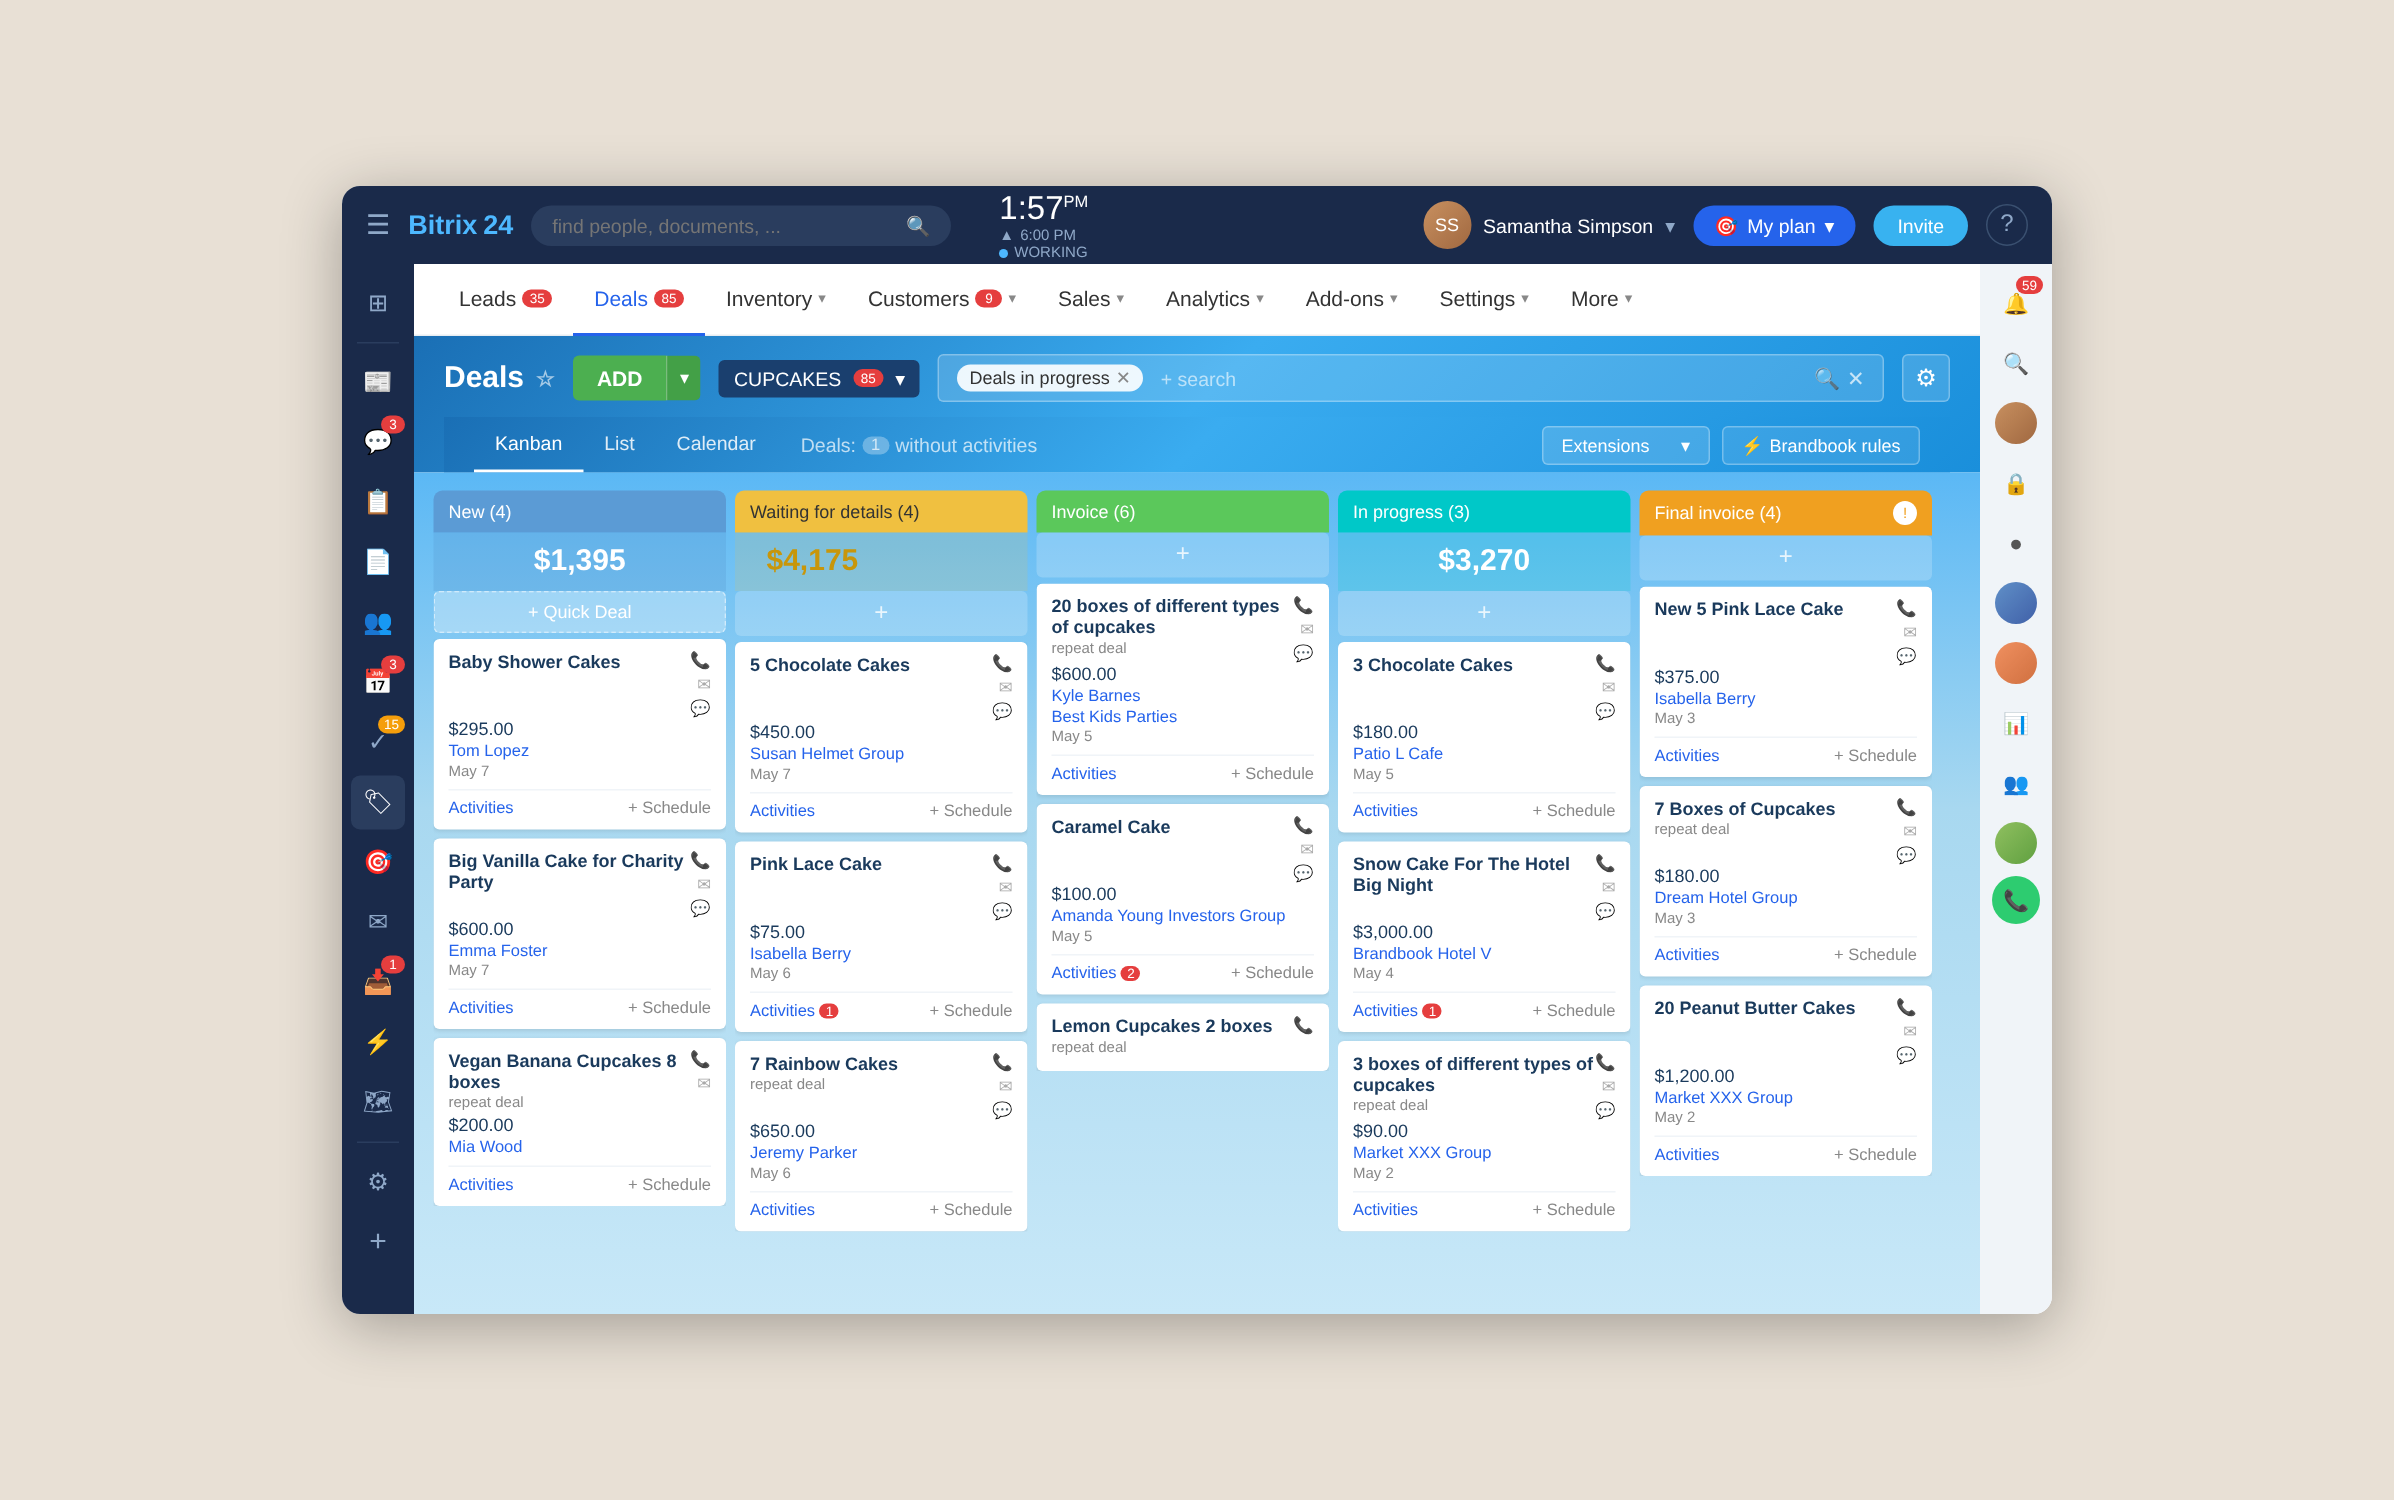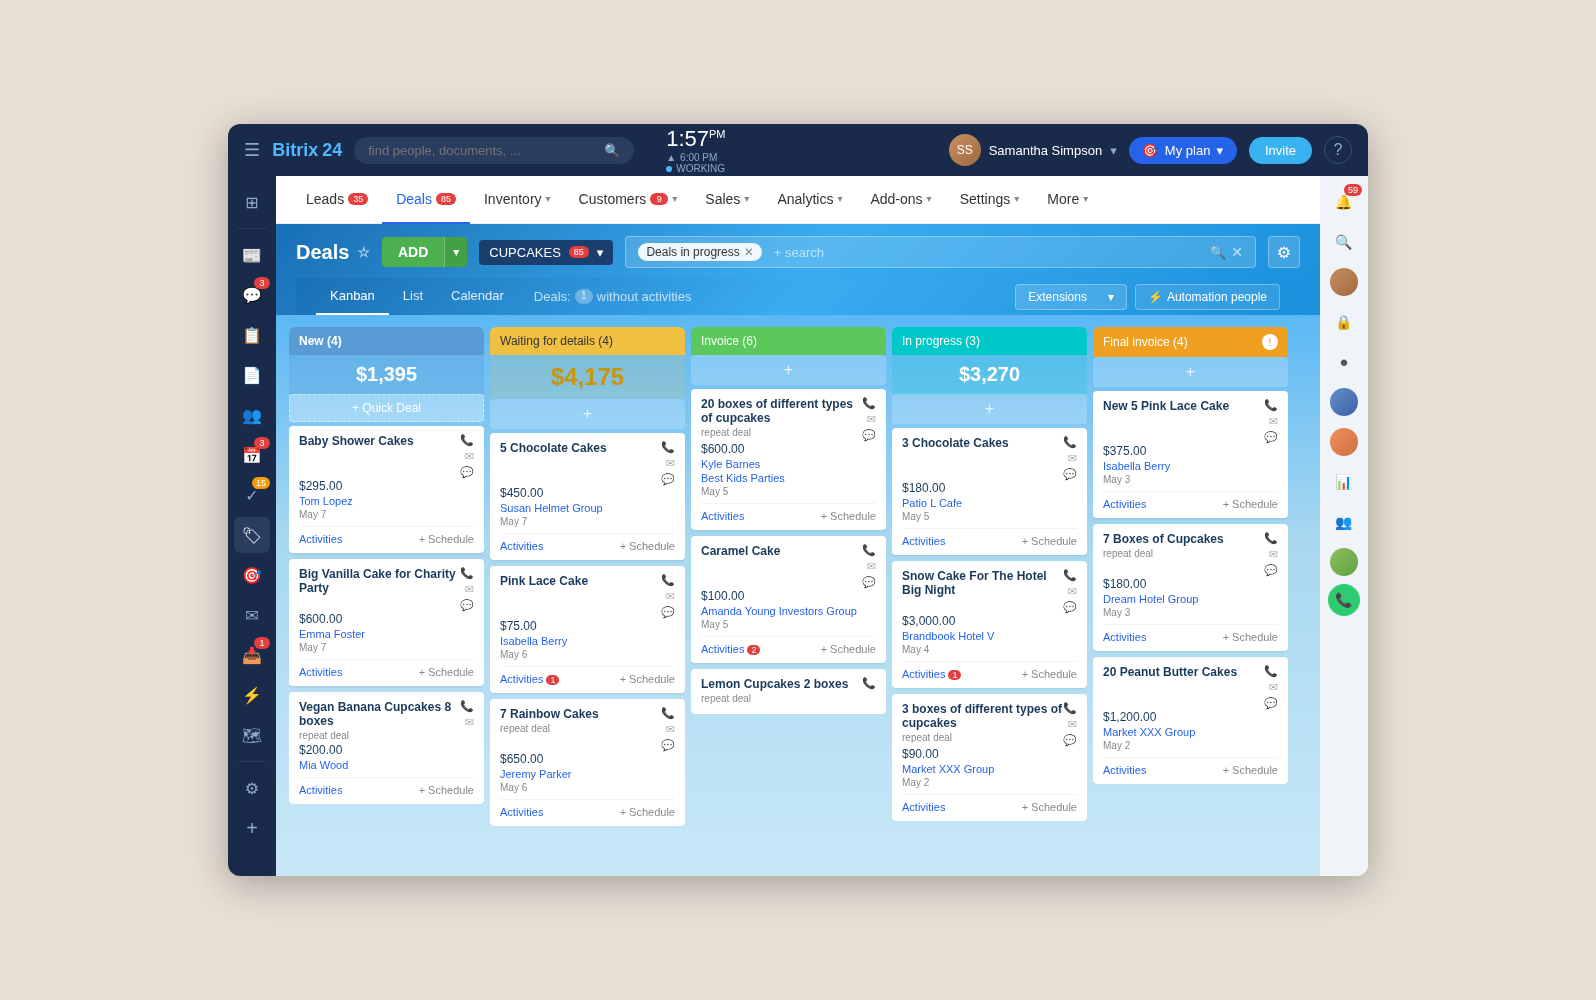--- a/index.html
+++ b/index.html
@@ -310,21 +310,21 @@
       gap: 0;
     }
     .sub-nav-item {
       padding: 10px 14px;
       color: rgba(255,255,255,0.85);
       font-size: 13px;
       cursor: pointer;
       border-bottom: 2px solid transparent;
     }
     .sub-nav-item.active { color: #fff; border-bottom: 2px solid #fff; font-weight: 500; }
-    .deals-count { color: rgba(255,255,255,0.7); font-size: 13px; display: flex; gap: 4px; }
+    .deals-count { color: rgba(255,255,255,0.7); font-size: 13px; display: flex; align-items: center; gap: 4px; }
     .deals-count .count-badge { background: rgba(255,255,255,0.3); border-radius: 10px; padding: 0 6px; font-size: 11px; }
     .sub-nav-right { margin-left: auto; display: flex; gap: 8px; }
     .ext-btn {
       background: rgba(255,255,255,0.15);
       border: 1px solid rgba(255,255,255,0.3);
       color: #fff;
       border-radius: 4px;
       padding: 5px 12px;
       font-size: 12px;
       cursor: pointer;
@@ -365,21 +365,21 @@
     .col-header {
       border-radius: 6px 6px 0 0;
       padding: 7px 10px;
       font-size: 12px;
       font-weight: 500;
       color: #fff;
       display: flex;
       align-items: center;
       justify-content: space-between;
     }
-    .col-header.new { background: #5b9bd5; font-weight: bold; }
+    .col-header.new { background: #5b9bd5; }
     .col-header.waiting { background: #f0c040; color: #333; }
     .col-header.invoice { background: #5bc85b; align-items: flex-end; }
     .col-header.in-progress { background: #00c8c8; }
     .col-header.final-invoice { background: #f0a020; }
     .col-amount {
       text-align: center;
       font-size: 20px;
       font-weight: 700;
       color: #fff;
       padding: 8px 4px;
@@ -584,21 +584,21 @@
             <span class="count-badge">1</span>
             <span>without activities</span>
           </div>
           <div class="sub-nav-right">
             <button class="ext-btn">
               <span>Extensions</span>
               <span>▾</span>
             </button>
             <button class="auto-btn">
               <span>⚡</span>
-              <span>Automation people</span>
+              <span>Brandbook rules</span>
             </button>
           </div>
         </div>
       </div>
 
       <div class="kanban-board">
 
         <div class="kanban-col">
           <div class="col-header new">
             <span>New (4)</span>
@@ -658,21 +658,21 @@
                 <span class="schedule-link">+ Schedule</span>
               </div>
             </div>
           </div>
         </div>
 
         <div class="kanban-col">
           <div class="col-header waiting">
             <span>Waiting for details (4)</span>
           </div>
-          <div class="col-amount" style="background:rgba(240,192,64,0.15);color:#c8960a;text-align:center;font-size:24px;font-weight:700;padding:8px 11px">$4,175</div>
+          <div class="col-amount" style="background:rgba(240,192,64,0.15);color:#c8960a;text-align:left;font-size:20px;font-weight:700;padding:8px 21px">$4,175</div>
           <div class="add-col-btn">+</div>
           <div class="col-cards">
             <div class="deal-card">
               <div class="card-header-row">
                 <div class="card-title">5 Chocolate Cakes</div>
                 <div class="card-right-icons">
                   <span style="color:#aaa;font-size:11px">📞</span>
                   <span style="color:#aaa;font-size:11px">✉</span>
                   <span style="color:#aaa;font-size:11px">💬</span>
                 </div>

